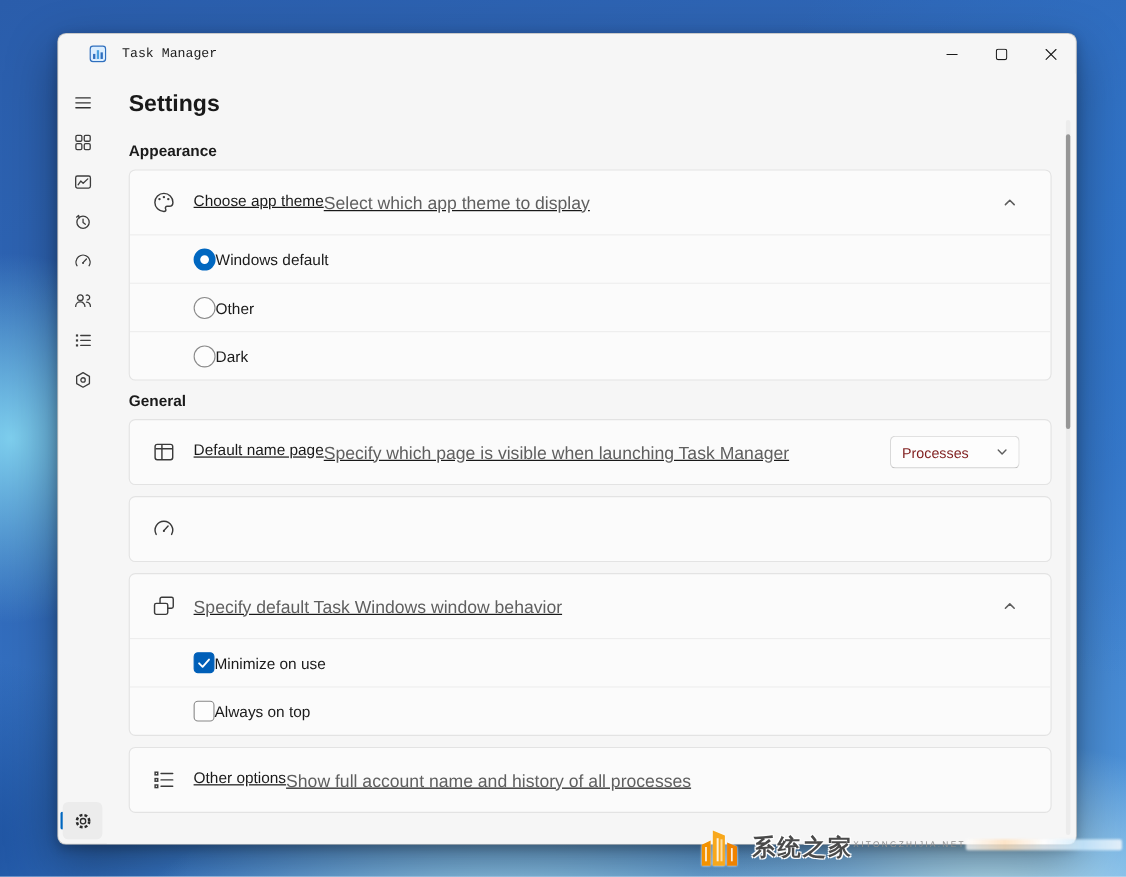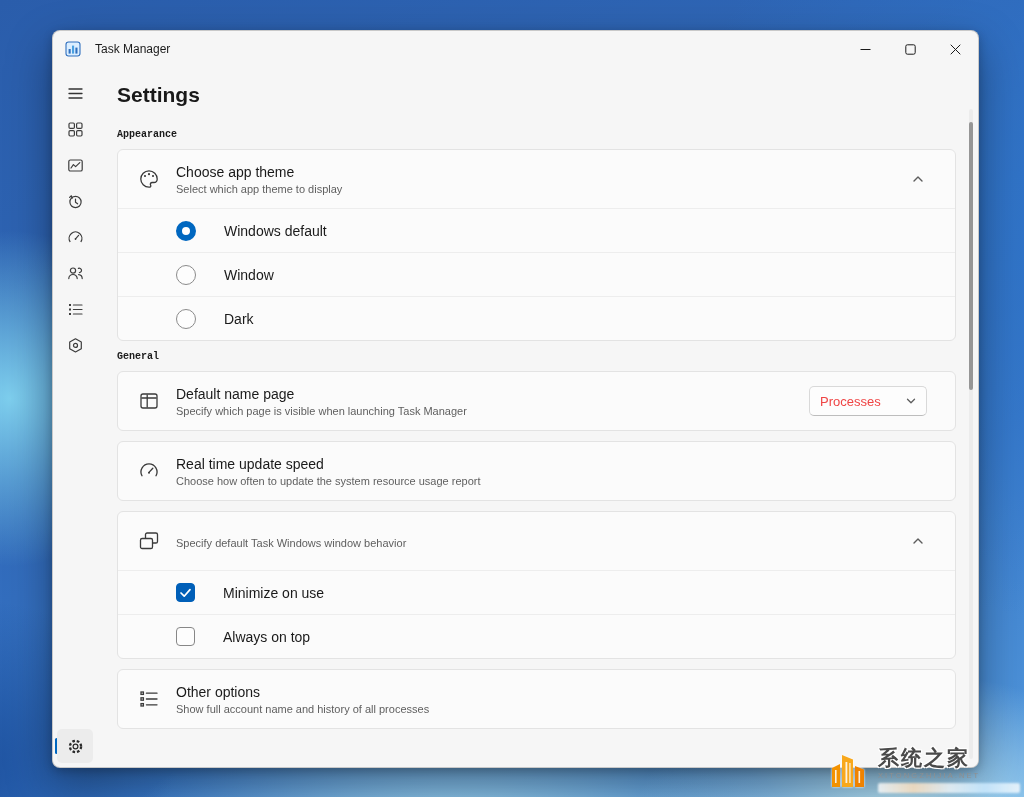--- a/index.html
+++ b/index.html
@@ -18,82 +18,82 @@
       linear-gradient(155deg, #2a5dab 0%, #3068b8 38%, #3a7ccd 70%, #5298dc 100%);
   }
 
   
   .window {
     position:absolute; left:52px; top:30px; width:927px; height:738px;
     background:#f6f6f6; border-radius:8px; overflow:hidden;
     border:1px solid rgba(0,0,0,.18);
     box-shadow:0 18px 45px rgba(0,0,0,.38), 0 3px 10px rgba(0,0,0,.22);
   }
-  .titlebar { height:36px; display:flex; align-items:center; padding-left:12px; }
+  .titlebar { height:36px; display:flex; align-items:center; padding-left:28px;font-family:Liberation Mono, monospace; }
   .app-icon { width:16px; height:16px; margin-right:14px; flex:0 0 auto; display:flex; }
   .win-title { font-size:12px; color:#1b1b1b; }
   .win-controls { margin-left:auto; display:flex; height:100%; }
   .win-btn { width:45px; height:100%; border:none; background:transparent;
     display:flex; align-items:center; justify-content:center; cursor:default; }
 
   .win-body { position:relative; display:flex; height:702px;align-items:center; }
 
   
   .sidebar { position:relative; width:44px; flex:0 0 44px; height:100%; padding-top:8px; }
   .nav-btn { width:44px; height:36px; border:none; background:transparent;
     display:flex; align-items:center; justify-content:center; }
   .settings-btn { position:absolute; left:4px; bottom:6px; width:36px; height:34px;
     border-radius:5px; background:#ececec; }
   .settings-indicator { position:absolute; left:2px; bottom:15px; width:3px; height:16px;
     border-radius:3px; background:#0067c0; }
 
   
   .content { flex:1; height:100%; overflow:hidden; padding:14px 22px 0 20px; background:#f6f6f6; }
   h1.page-title { font-size:21px; line-height:28px; font-weight:600; color:#191919; margin:0 0 20px; }
-  .section-heading { font-size:10px; font-weight:600; color:#1b1b1b; margin:8px 0 9px;font-family:Liberation Mono, monospace; }
+  .section-heading { font-size:14px; font-weight:600; color:#1b1b1b; margin:8px 0 9px; }
   .section-heading.first { margin-top:0; }
 
   .card { background:#fbfbfb; border:1px solid #e3e3e3; border-radius:6px; margin-bottom:10px; overflow:hidden; }
   .card-header { display:flex; align-items:center; min-height:58px; padding:8px 18px 8px 20px; }
   .card-icon { width:22px; height:22px; margin-right:16px; flex:0 0 auto; display:flex; }
-  .card-titles { flex:1; display:flex; flex-direction:column; }
+  .card-titles { flex:1; display:flex; flex-direction:row;text-decoration:underline; }
   .card-title { font-size:14px; color:#1a1a1a; }
-  .card-sub { font-size:11px; color:#5f5f5f; margin-top:3px; }
+  .card-sub { font-size:16px; color:#5f5f5f; margin-top:3px; }
   .chevron { width:14px; height:14px; display:flex; margin-right:12px; }
 
-  .expander-row { display:flex; align-items:center; gap:28px; height:44px;
+  .expander-row { display:flex; align-items:center; gap:0; height:44px;
     padding:0 16px 0 58px; border-top:1px solid #ededed; }
   .row-label { font-size:14px; color:#1a1a1a; }
 
   .radio { width:20px; height:20px; border-radius:50%; border:1px solid #8b8b8b;
     background:#fdfdfd; flex:0 0 auto; }
   .radio.on { border:6px solid #0067c0; background:#ffffff; }
 
   .checkbox { width:19px; height:19px; border-radius:4px; border:1px solid #878787;
     background:#fdfdfd; flex:0 0 auto; display:flex; align-items:center; justify-content:center; }
   .checkbox svg { display:none; }
   .checkbox.on { background:#005fb8; border-color:#005fb8; }
   .checkbox.on svg { display:block; }
 
   .dropdown { min-width:118px; height:30px; margin-right:10px; background:#fdfdfd;
     border:1px solid #d9d9d9; border-bottom-color:#bdbdbd; border-radius:5px;
     display:flex; align-items:center; justify-content:space-between; gap:8px;
-    padding:0 10px; font-size:13px; color:#ef4444; }
+    padding:0 10px; font-size:13px; color:#7f1d1d; }
 
   
   .scrollbar { position:absolute; right:5px; top:42px; bottom:10px; width:4px;
     background:#ececec; border-radius:2px; }
   .scroll-thumb { position:absolute; top:13px; left:0; width:4px; height:268px;
     background:#969696; border-radius:2px; }
 
   
   .watermark { position:absolute; right:4px; bottom:4px; display:flex;
     align-items:center; gap:7px; z-index:10; }
   .wm-logo { width:44px; height:46px; filter:drop-shadow(0 0 1px #fff); }
-  .wm-texts { display:flex; flex-direction:column; align-items:flex-start; }
+  .wm-texts { display:flex; flex-direction:row; align-items:flex-start; }
   .wm-title { font-size:21px; font-weight:700; color:#4a4a4a; letter-spacing:2px; line-height:1;
     text-shadow:-1px -1px 0 #fff, 1px -1px 0 #fff, -1px 1px 0 #fff, 1px 1px 0 #fff; }
   .wm-url { font-size:7.5px; color:#8f8f8f; letter-spacing:2.1px; margin-top:3px; }
   .wm-caption { margin-top:3px; height:10px; width:142px; border-radius:2px; opacity:.9;
     filter:blur(1.2px);
     background:linear-gradient(90deg, rgba(255,255,255,.85), rgba(255,225,190,.9),
       rgba(255,255,255,.8), rgba(205,235,255,.92), rgba(255,255,255,.85)); }
 
   svg { display:block; }
 </style>
@@ -247,21 +247,21 @@
                 <polyline points="3,9 7,5 11,9"></polyline>
               </svg>
             </span>
           </div>
           <div class="expander-row">
             <span class="radio on"></span>
             <span class="row-label">Windows default</span>
           </div>
           <div class="expander-row">
             <span class="radio"></span>
-            <span class="row-label">Window</span>
+            <span class="row-label">Other</span>
           </div>
           <div class="expander-row">
             <span class="radio"></span>
             <span class="row-label">Dark</span>
           </div>
         </section>
 
         <div class="section-heading">General</div>
 
         <section class="card">
@@ -289,24 +289,20 @@
         </section>
 
         <section class="card">
           <div class="card-header">
             <span class="card-icon">
               <svg width="22" height="22" viewBox="0 0 22 22" fill="none" stroke="#3a3a3a" stroke-width="1.3" stroke-linecap="round">
                 <path d="M4 15.8 A8 8 0 1 1 18 15.8"></path>
                 <line x1="11" y1="12.4" x2="14.8" y2="8.2"></line>
                 <circle cx="11" cy="12.7" r="1" fill="#3a3a3a" stroke="none"></circle>
               </svg>
-            </span>
-            <span class="card-titles">
-              <span class="card-title">Real time update speed</span>
-              <span class="card-sub">Choose how often to update the system resource usage report</span>
             </span>
           </div>
         </section>
 
         <section class="card">
           <div class="card-header">
             <span class="card-icon">
               <svg width="22" height="22" viewBox="0 0 22 22" fill="none" stroke="#3a3a3a" stroke-width="1.3" stroke-linejoin="round">
                 <rect x="7.5" y="3" width="12" height="10" rx="1.6"></rect>
                 <rect x="2.5" y="8.5" width="12" height="10" rx="1.6" fill="#fbfbfb"></rect>

